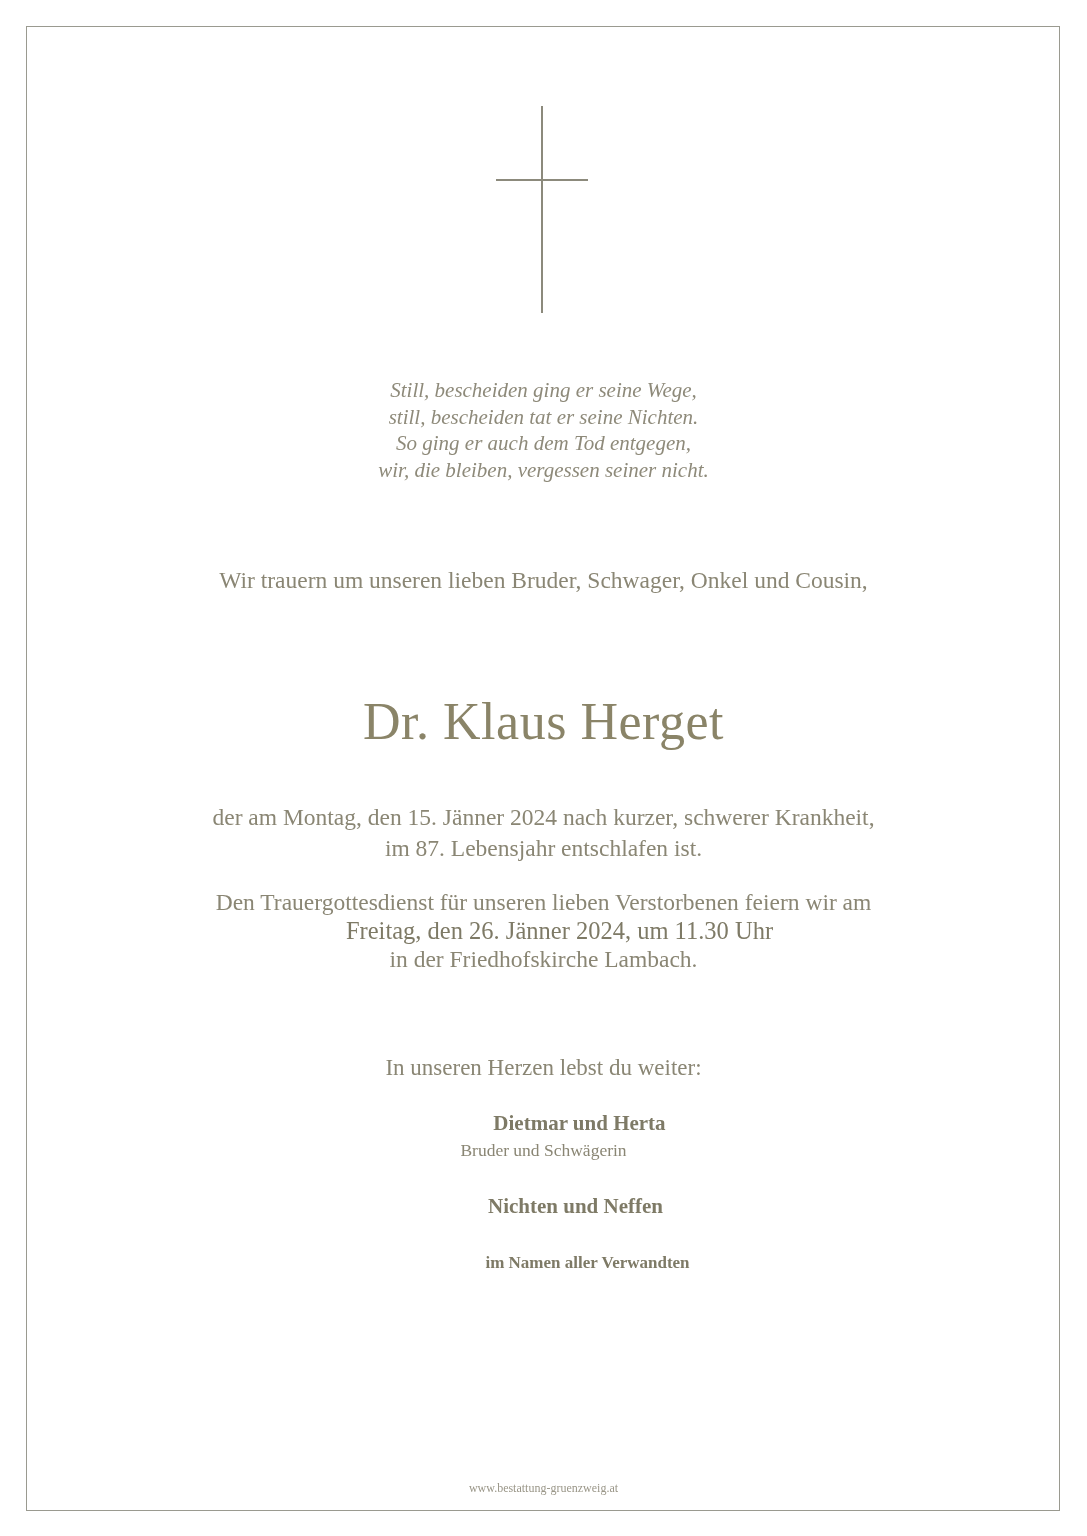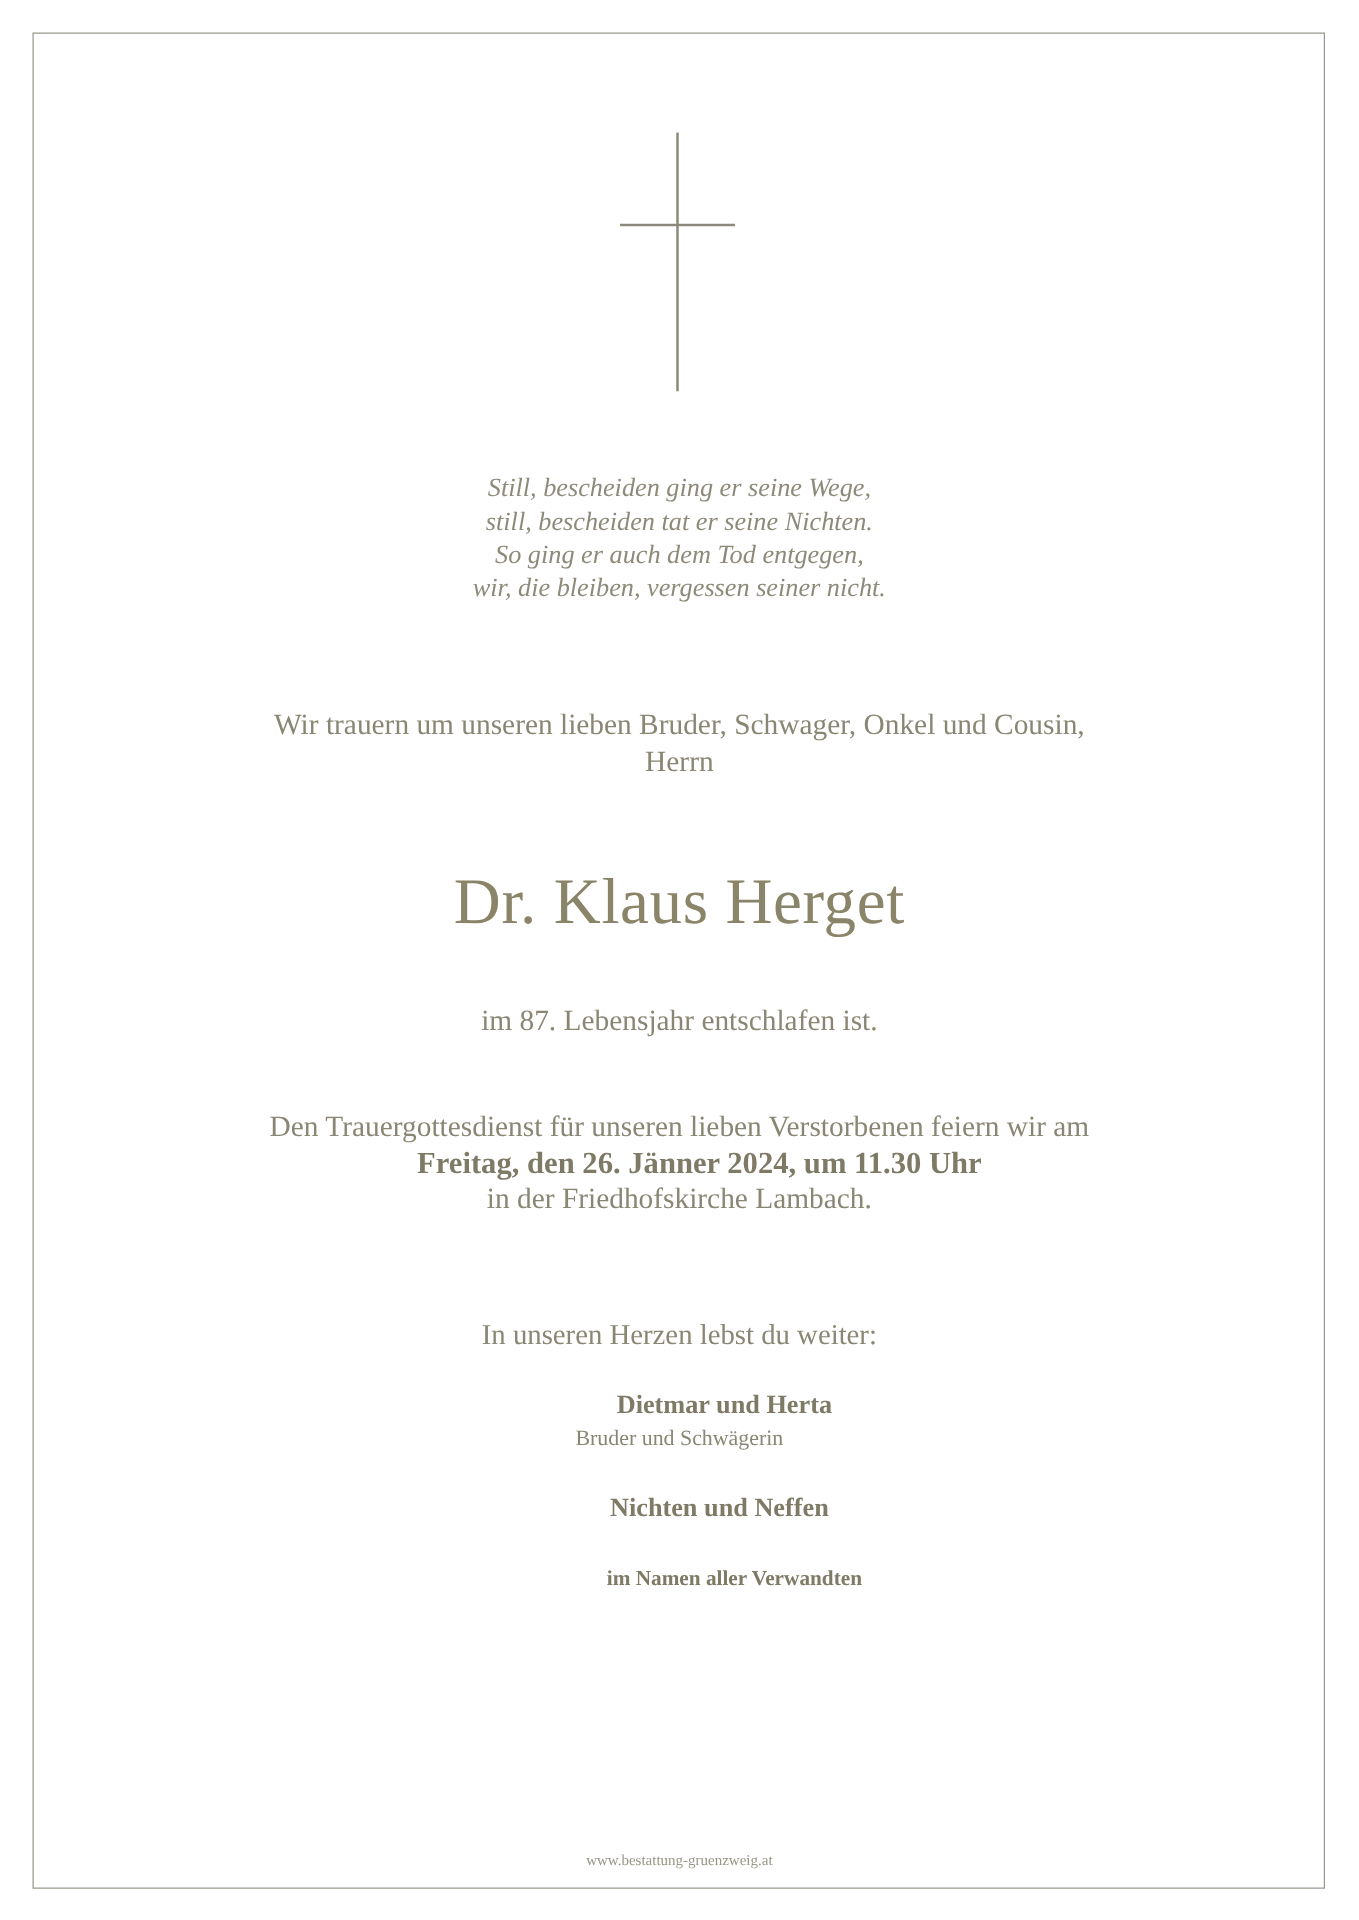--- a/index.html
+++ b/index.html
@@ -9,21 +9,21 @@
            border:1.5px solid #9a9a90; box-sizing:border-box; }
   .cross-v { position:absolute; left:541px; top:106px; width:1.5px; height:207px; background:#8c8a7c; }
   .cross-h { position:absolute; left:496px; top:179px; width:92px; height:1.5px; background:#8c8a7c; }
   .center { position:absolute; left:0; width:1087px; text-align:center; }
   .poem { top:377px; font-style:italic; font-size:21px; line-height:26.5px; color:#8e8a7a; }
   .poem div { white-space:nowrap; }
   .intro { top:565px; font-size:23.5px; line-height:30px; color:#8a8674; }
   .name { top:690px; font-size:52px; line-height:64px; color:#8a8468; letter-spacing:0.5px; }
   .death { top:802px; font-size:23.5px; line-height:31px; }
   .service { top:888px; font-size:23.5px; line-height:28.5px; }
-  .bold { font-weight:bold; font-size:24.5px; color:#7e7a66;margin-left:32px; }
+  .bold { font-weight:normal; font-size:24.5px; color:#7e7a66;margin-left:32px; }
   .herz { top:1054px; font-size:23px; line-height:28px; }
   .sig1 { top:1109px; font-size:21px; font-weight:bold; line-height:28px; color:#7e7a66;margin-left:36px; }
   .sig1sub { top:1139px; font-size:17.5px; line-height:22px; }
   .sig2 { top:1192px; font-size:21px; font-weight:bold; line-height:28px; color:#7e7a66;margin-left:32px; }
   .sig3 { top:1249px; font-size:17px; font-weight:bold; line-height:28px; color:#7e7a66;padding-left:44px; }
   .footer { top:1480px; font-size:12px; line-height:16px; color:#9a9688; }
 </style>
 </head>
 <body>
 
@@ -36,26 +36,26 @@
 
 <div class="center poem">
   <div>Still, bescheiden ging er seine Wege,</div>
   <div>still, bescheiden tat er seine Nichten.</div>
   <div>So ging er auch dem Tod entgegen,</div>
   <div>wir, die bleiben, vergessen seiner nicht.</div>
 </div>
 
 <div class="center intro">
   <div>Wir trauern um unseren lieben Bruder, Schwager, Onkel und Cousin,</div>
-  <div>Herrn</div>
 </div>
 
 <div class="center name">Dr. Klaus Herget</div>
 
 <div class="center death">
+  <div>der am Montag, den 15. Jänner 2024 nach kurzer, schwerer Krankheit,</div>
   <div>im 87. Lebensjahr entschlafen ist.</div>
 </div>
 
 <div class="center service">
   <div>Den Trauergottesdienst für unseren lieben Verstorbenen feiern wir am</div>
   <div class="bold">Freitag, den 26. Jänner 2024, um 11.30 Uhr</div>
   <div>in der Friedhofskirche Lambach.</div>
 </div>
 
 <div class="center herz">In unseren Herzen lebst du weiter:</div>

